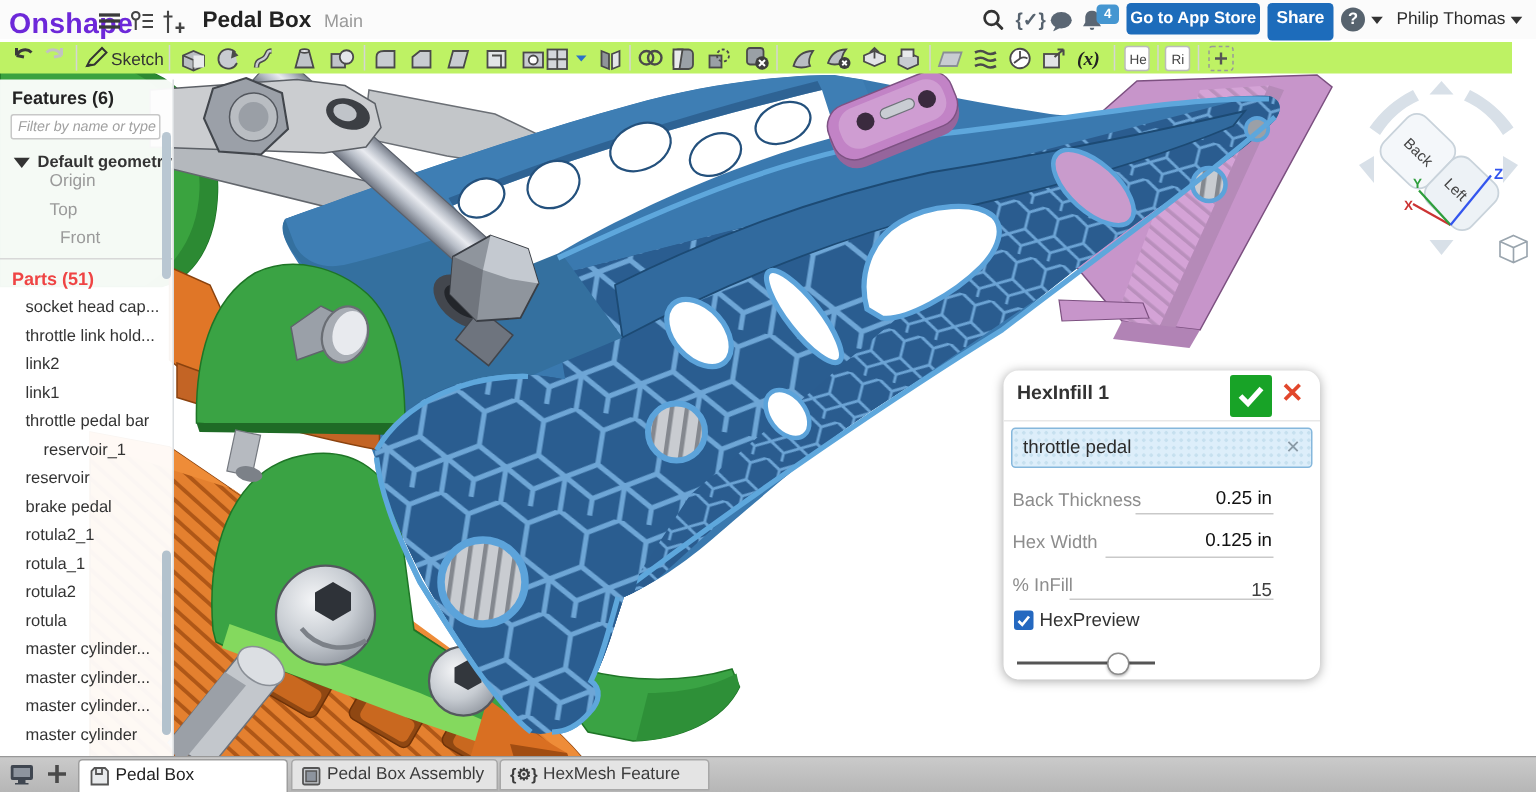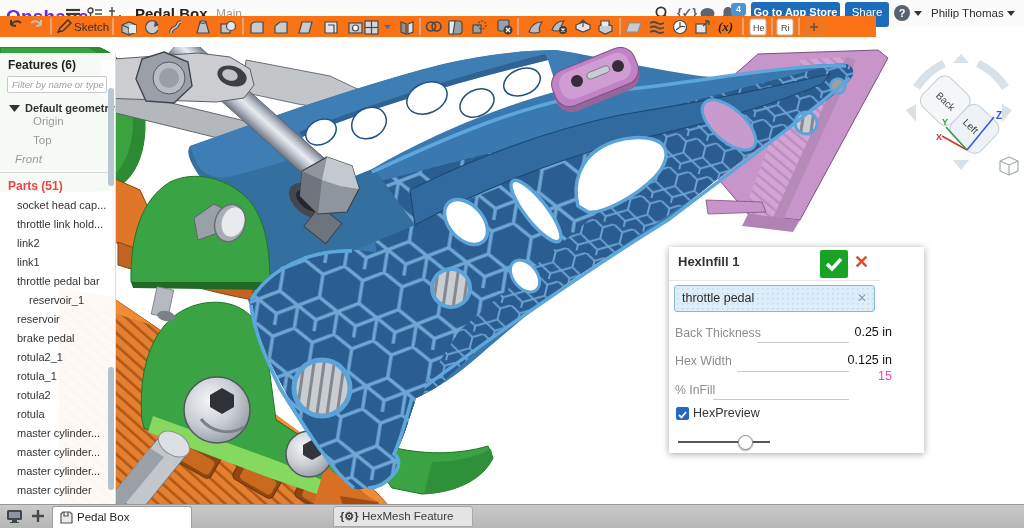--- a/index.html
+++ b/index.html
@@ -1,21 +1,21 @@
 <!DOCTYPE html>
 <html><head><meta charset="utf-8">
 <style>
 html,body{margin:0;padding:0;}
 body{width:1024px;height:528px;overflow:hidden;font-family:"Liberation Sans",sans-serif;position:relative;background:#fff;}
 .abs{position:absolute;}
 #topbar{left:0;top:0;width:1024px;height:26px;background:#fbfbfb;}
-#toolbar{left:0;top:16px;width:876px;height:21px;background:#f97316;}
+#toolbar{left:0;top:28px;width:1008px;height:21px;background:#bef264;}
 #viewport{left:0;top:47px;width:1024px;height:457px;background:#fff;}
 #panel{left:0;top:53px;width:116px;height:451px;background:rgba(255,255,255,0.95);border-right:1px solid rgba(205,210,214,0.7);box-sizing:border-box;}
-#dialog{left:669px;top:247px;width:211px;height:206px;background:#fff;border-radius:0;box-shadow:0 1px 7px rgba(0,0,0,0.35);padding-left:44px;}
+#dialog{left:669px;top:247px;width:211px;height:206px;background:#fff;border-radius:10px;box-shadow:0 1px 7px rgba(0,0,0,0.35);}
 #tabbar{left:0;top:504px;width:1024px;height:24px;background:linear-gradient(#cacaca,#b6b6b6);border-top:1px solid #989898;box-sizing:border-box;}
 .tab{position:absolute;top:1px;height:23px;border-radius:3px 3px 0 0;}
 .ptxt{position:absolute;white-space:nowrap;}
 </style></head>
 <body>
 <div id="viewport" class="abs">
 <svg width="1024" height="457" viewBox="0 47 1024 457">
 <defs>
 <linearGradient id="rodg" x1="0" y1="0" x2="0" y2="1">
 <stop offset="0" stop-color="#777d89"></stop>
@@ -262,21 +262,21 @@
 <svg class="abs" style="left:700px;top:8px" width="15" height="13">
       <ellipse cx="7.5" cy="5.5" rx="7" ry="5.5" fill="#5a6673"></ellipse>
       <path d="M4 9 L2 13 L8 10 Z" fill="#5a6673"></path>
     </svg>
 <svg class="abs" style="left:721px;top:7px" width="14" height="14">
       <path d="M7 0 C4 0 2.5 2.5 2.5 5 L2.5 8 L1 10.5 L13 10.5 L11.5 8 L11.5 5 C11.5 2.5 10 0 7 0 Z" fill="#5a6673"></path>
       <path d="M5.5 11.5 a1.5 1.5 0 0 0 3 0 Z" fill="#5a6673"></path>
     </svg>
 <div class="abs" style="left:731px;top:3px;width:15px;height:13px;background:#4596d1;border-radius:3px;color:#fff;font-size:9px;font-weight:bold;text-align:center;line-height:13px;">4</div>
 <div class="abs" style="left:751px;top:2px;width:89px;height:21px;background:#1d6cbb;border-radius:3px;color:#fff;font-size:11px;text-align:center;line-height:21px;font-weight:bold;">Go to App Store</div>
-<div class="abs" style="left:845px;top:2px;width:44px;height:25px;background:#1d6cbb;border-radius:3px;color:#fff;font-size:11.5px;text-align:center;line-height:21px;font-weight:normal;">Share</div>
+<div class="abs" style="left:845px;top:2px;width:44px;height:25px;background:#1d6cbb;border-radius:3px;color:#fff;font-size:11.5px;text-align:center;line-height:21px;font-weight:bold;">Share</div>
 <div class="abs" style="left:894px;top:5px;width:16px;height:16px;background:#57636e;border-radius:50%;color:#fff;font-size:11px;font-weight:bold;text-align:center;line-height:16px;">?</div>
 <svg class="abs" style="left:914px;top:11px" width="8" height="5">
       <polygon points="0,0 8,0 4,5" fill="#333"></polygon>
     </svg>
 <div class="ptxt" style="left:931px;top:7px;font-size:11.5px;color:#2d2d2d;">Philip Thomas</div>
 <svg class="abs" style="left:1007px;top:11px" width="8" height="5">
       <polygon points="0,0 8,0 4,5" fill="#333"></polygon>
     </svg>
 </div>
 <div id="toolbar" class="abs">
@@ -408,21 +408,21 @@
 <div class="ptxt" style="left:8px;top:5px;font-size:12px;font-weight:bold;color:#222;">Features (6)</div>
 <div class="abs" style="left:7px;top:23px;width:100px;height:17px;background:#fff;border:1px solid #c8c8c8;border-radius:2px;box-sizing:border-box;">
       <span style="font-size:9.5px;font-style:italic;color:#a0a0a0;padding-left:4px;line-height:16px;display:block;white-space:nowrap;overflow:hidden;">Filter by name or type</span>
     </div>
 <svg class="abs" style="left:9px;top:52px" width="11" height="7">
       <polygon points="0,0 11,0 5.5,7" fill="#333"></polygon>
     </svg>
 <div class="ptxt" style="left:25px;top:49px;font-size:11px;font-weight:bold;color:#333;">Default geometry</div>
 <div class="ptxt" style="left:33px;top:62px;font-size:11.5px;color:#9a9a9a;">Origin</div>
 <div class="ptxt" style="left:33px;top:81px;font-size:11.5px;color:#9a9a9a;">Top</div>
-<div class="ptxt" style="left:15px;top:100px;font-size:11.5px;color:#9a9a9a;font-style:italic;">Front</div>
+<div class="ptxt" style="left:40px;top:100px;font-size:11.5px;color:#9a9a9a;">Front</div>
 <div class="abs" style="left:0;top:119px;width:115px;height:1px;background:#d8d8d8;"></div>
 <div class="ptxt" style="left:8px;top:126px;font-size:12px;font-weight:bold;color:#ef4444;">Parts (51)</div>
 <div class="ptxt" style="left:17px;top:146px;font-size:11px;color:#333;">socket head cap...</div>
 <div class="ptxt" style="left:17px;top:165px;font-size:11px;color:#333;">throttle link hold...</div>
 <div class="ptxt" style="left:17px;top:184px;font-size:11px;color:#333;">link2</div>
 <div class="ptxt" style="left:17px;top:203px;font-size:11px;color:#333;">link1</div>
 <div class="ptxt" style="left:17px;top:222px;font-size:11px;color:#333;">throttle pedal bar</div>
 <div class="ptxt" style="left:17px;top:241px;font-size:11px;color:#333;margin-left:12px;">reservoir_1</div>
 <div class="ptxt" style="left:17px;top:260px;font-size:11px;color:#333;">reservoir</div>
 <div class="ptxt" style="left:17px;top:279px;font-size:11px;color:#333;text-align:center;">brake pedal</div>
@@ -448,21 +448,21 @@
 <span style="font-size:12.5px;color:#2b2b2b;line-height:25px;padding-left:7px;display:block;">throttle pedal</span>
 <span style="position:absolute;right:7px;top:0;font-size:12px;color:#8a9aa6;line-height:25px;">✕</span>
     </div>
 <div class="ptxt" style="left:6px;top:79px;font-size:12.3px;color:#8d8d8d;">Back Thickness</div>
 <div class="ptxt" style="right:32px;top:78px;font-size:12.5px;color:#111;">0.25 in</div>
 <div class="abs" style="left:88px;top:95px;width:92px;height:1px;background:#c9c9c9;"></div>
 <div class="ptxt" style="left:6px;top:107px;font-size:12.3px;color:#8d8d8d;">Hex Width</div>
 <div class="ptxt" style="right:32px;top:106px;font-size:12.5px;color:#111;">0.125 in</div>
 <div class="abs" style="left:68px;top:124px;width:112px;height:1px;background:#c9c9c9;"></div>
 <div class="ptxt" style="left:6px;top:136px;font-size:12.3px;color:#8d8d8d;">% InFill</div>
-<div class="ptxt" style="right:32px;top:122px;font-size:12.5px;color:#ec4899;">15</div>
+<div class="ptxt" style="right:32px;top:139px;font-size:12.5px;color:#404040;">15</div>
 <div class="abs" style="left:44px;top:152px;width:136px;height:1px;background:#c9c9c9;"></div>
 <div class="abs" style="left:7px;top:160px;width:13px;height:13px;background:#2468c0;border-radius:2px;"><svg width="13" height="13">
         <path d="M3 7 L5.5 9.5 L10 4" fill="none" stroke="#fff" stroke-width="1.8"></path>
       </svg></div>
 <div class="ptxt" style="left:24px;top:159px;font-size:12.5px;color:#333;">HexPreview</div>
 <div class="abs" style="left:9px;top:194px;width:92px;height:2px;background:#555;"></div>
 <div class="abs" style="left:69px;top:188px;width:13px;height:13px;background:#fff;border:1px solid #8a8a8a;border-radius:50%;box-shadow:0 1px 2px rgba(0,0,0,0.3);"></div>
 </div>
 <div id="tabbar" class="abs">
 <svg class="abs" style="left:7px;top:5px" width="15" height="13">
@@ -474,17 +474,24 @@
 <svg class="abs" style="left:32px;top:5px" width="12" height="12">
       <path d="M6 0 L6 12 M0 6 L12 6" stroke="#4a4a4a" stroke-width="2.4"></path>
     </svg>
 <div class="tab" style="left:52px;width:140px;height:23px;background:#fff;border:1px solid #9e9e9e;border-bottom:none;box-sizing:border-box;">
 <svg class="abs" style="left:7px;top:4px" width="13" height="13">
         <path d="M3 1 L10 1 L12 3 L12 12 L1 12 L1 3 Z" fill="#e8eaec" stroke="#555" stroke-width="1.2"></path>
         <path d="M4 1 L4 5 L8 5 L8 1" fill="none" stroke="#555" stroke-width="1.2"></path>
       </svg>
 <span class="ptxt" style="left:24px;top:4px;font-size:11.5px;color:#222;">Pedal Box</span>
     </div>
+<div class="tab" style="left:194px;width:138px;height:21px;background:#e4e4e4;border:1px solid #a8a8a8;box-sizing:border-box;">
+<svg class="abs" style="left:6px;top:4px" width="13" height="13">
+        <rect x="1" y="1" width="11" height="11" rx="1" fill="#c9ccd0" stroke="#555" stroke-width="1.2"></rect>
+        <rect x="3" y="3" width="7" height="7" fill="#8d949e" stroke="#555" stroke-width="1"></rect>
+      </svg>
+<span class="ptxt" style="left:23px;top:3px;font-size:11.5px;color:#3c3c3c;">Pedal Box Assembly</span>
+    </div>
 <div class="tab" style="left:333px;width:140px;height:21px;background:#e4e4e4;border:1px solid #a8a8a8;box-sizing:border-box;">
 <span class="ptxt" style="left:6px;top:3px;font-size:11px;color:#3c3c3c;font-weight:bold;">{⚙}</span>
 <span class="ptxt" style="left:28px;top:3px;font-size:11.5px;color:#3c3c3c;">HexMesh Feature</span>
     </div>
 </div>
 
 </body></html>

